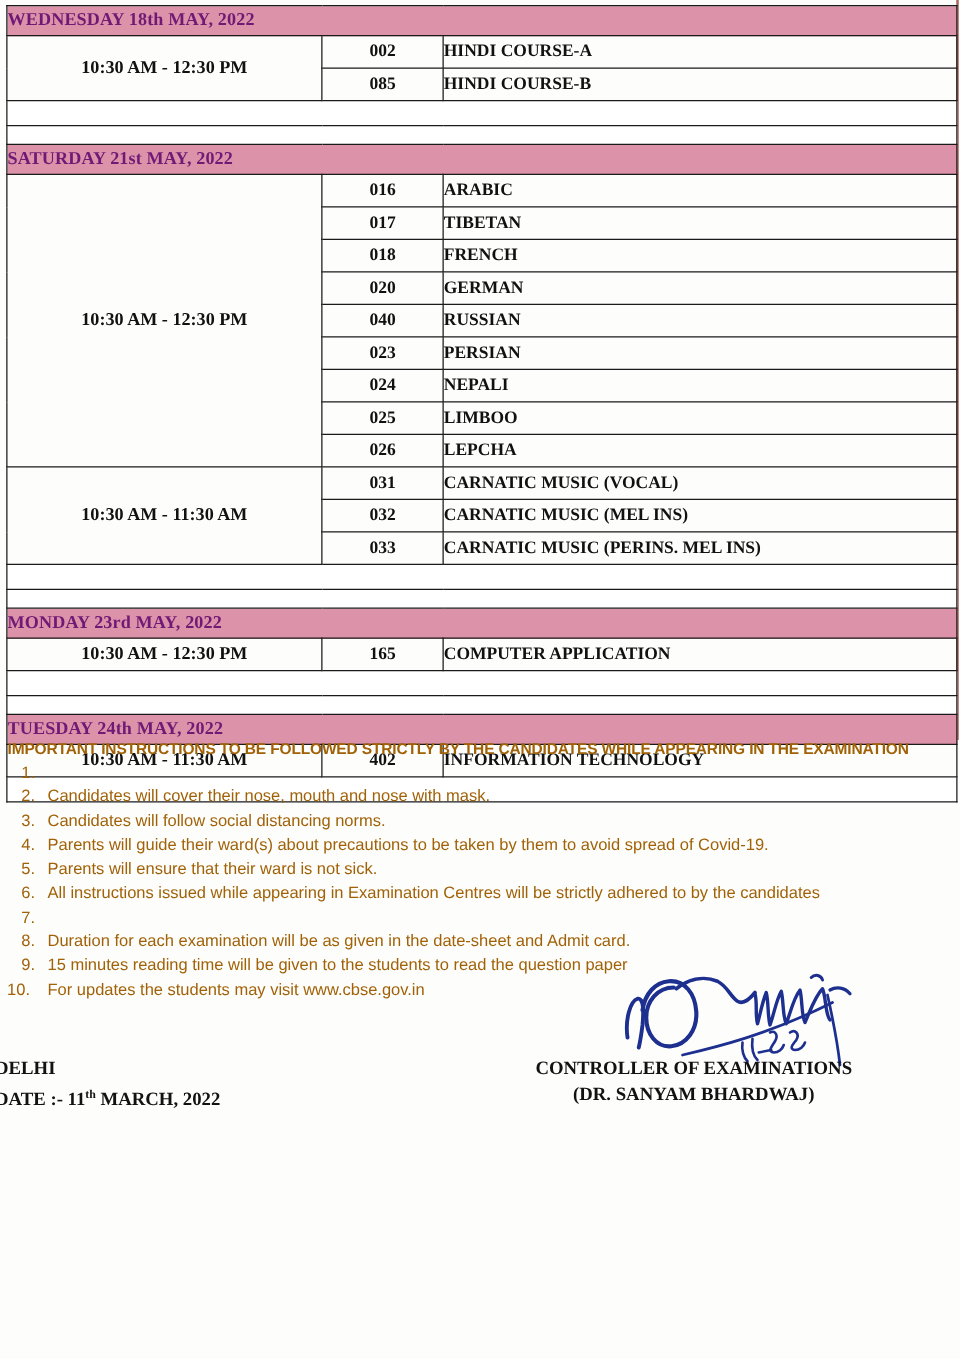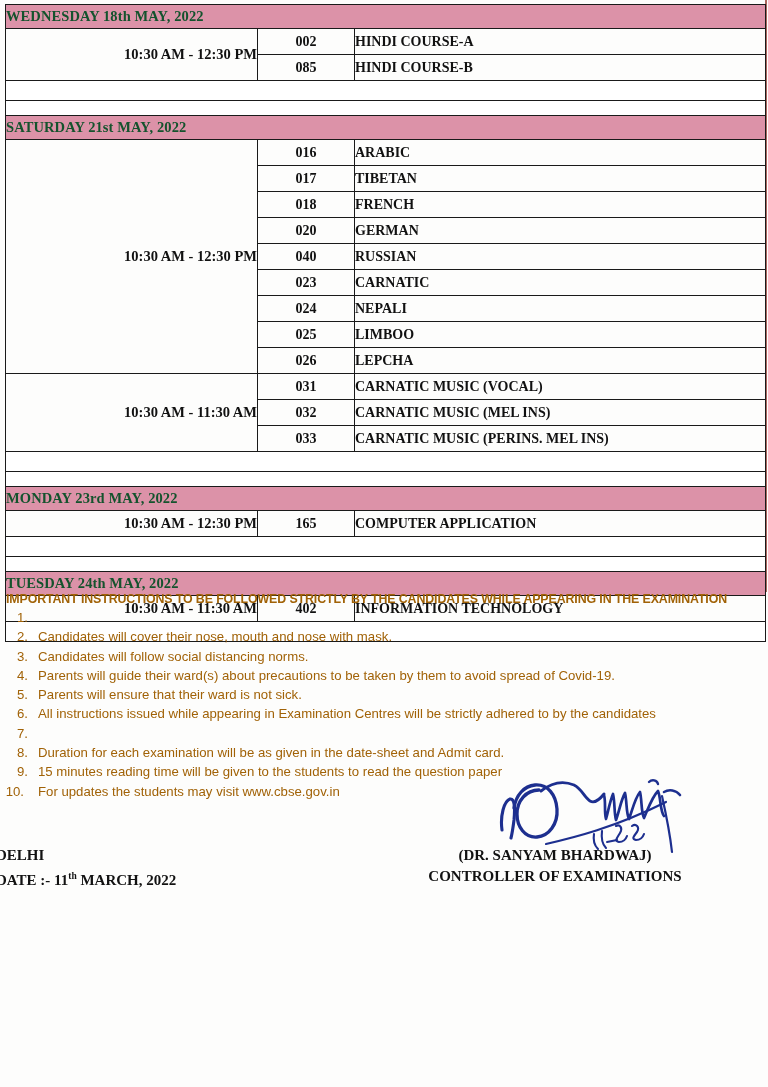--- a/index.html
+++ b/index.html
@@ -55,41 +55,41 @@
   .col-code  { width: 97px;  }
   .col-subj  { width: 411px; }
 
   
   td.day-banner {
     background: #dc92a8;
     height: 23px;
     padding-left: 9px;
     font-size: 14.5px;
     letter-spacing: .1px;
-    color: #14532d;
+    color: #701a75;
     white-space: nowrap;
   }
 
   
   tr.spacer td {
     height: 19px;
     background: #ffffff;
     border-left: 1.6px solid #1a1a1a;
     border-right: 1.6px solid #1a1a1a;
     border-top: 1.6px solid #1a1a1a;
     border-bottom: 1.6px solid #1a1a1a;
   }
   tr.gap td {
     height: 14px;
     border: none;
     background: #ffffff;
   }
 
   td.time-cell {
-    text-align: right;
+    text-align: center;
     font-size: 14.5px;
     white-space: nowrap;
   }
   td.code-cell {
     padding-left: 11px;
     font-size: 14px;
     height: 25px;
     text-align: center;
   }
   td.subj-cell {
@@ -231,21 +231,21 @@
       <tr>
         <td class="code-cell">020</td>
         <td class="subj-cell">GERMAN</td>
       </tr>
       <tr>
         <td class="code-cell">040</td>
         <td class="subj-cell">RUSSIAN</td>
       </tr>
       <tr>
         <td class="code-cell">023</td>
-        <td class="subj-cell">CARNATIC</td>
+        <td class="subj-cell">PERSIAN</td>
       </tr>
       <tr>
         <td class="code-cell">024</td>
         <td class="subj-cell">NEPALI</td>
       </tr>
       <tr>
         <td class="code-cell">025</td>
         <td class="subj-cell">LIMBOO</td>
       </tr>
       <tr>
@@ -369,17 +369,17 @@
       <path d="M138 58 C142 55, 146 59, 143 64 C140 68, 137 71, 142 72 C146 72, 149 69, 150 66" stroke-width="2.1"></path>
     </g>
   </svg>
 
   <div id="footer-left">
     <div>DELHI</div>
     <div><span>DATE :- 11</span><sup>th</sup><span> MARCH, 2022</span></div>
   </div>
 
   <div id="footer-right">
+    <div>CONTROLLER OF EXAMINATIONS</div>
     <div>(DR. SANYAM BHARDWAJ)</div>
-    <div>CONTROLLER OF EXAMINATIONS</div>
   </div>
 
 </div>
 
 </body></html>

